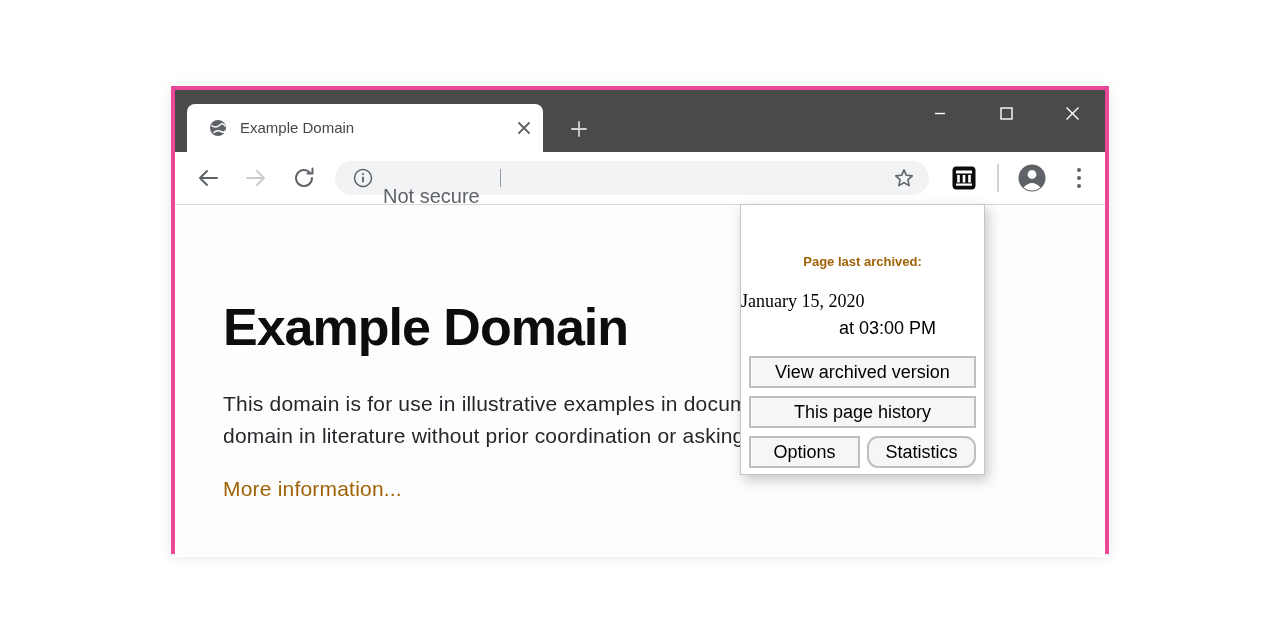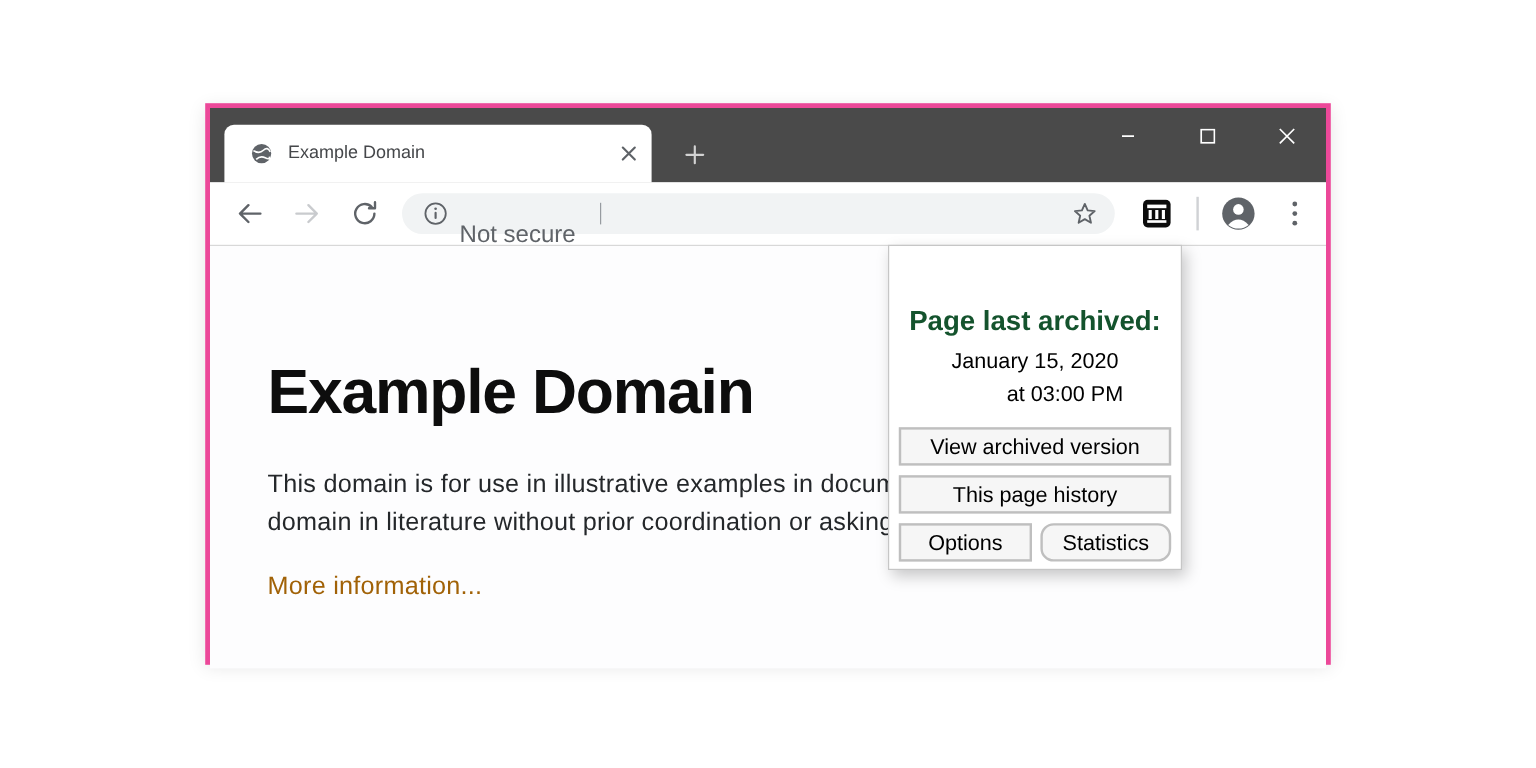--- a/index.html
+++ b/index.html
@@ -95,23 +95,23 @@
     display: flex; align-items: center; justify-content: center;
     cursor: pointer; white-space: nowrap;
   }
   .btn-archive { left: 8px; top: 7px; width: 227px; }
   .btn-view-archived { left: 8px; top: 151px; width: 227px; }
   .btn-view-history { left: 8px; top: 191px; width: 227px; }
   .btn-options { left: 8px; top: 231px; width: 111px; }
   .btn-statistics { left: 126px; top: 231px; width: 109px; border-radius: 11px; }
   .popup-label {
     position: absolute; left: 0; top: 49px; width: 100%;
-    text-align: center; font-weight: bold; font-size: 23px; color: #14532d;
-  }
-  .popup-date { position: absolute; left: 0; top: 86px; width: 100%; text-align: center; color: #000000; }
+    text-align: center; font-weight: bold; font-size: 13px; color: #a16207;
+  }
+  .popup-date { position: absolute; left: 0; top: 86px; width: 100%; text-align: left; color: #000000; font-family: Liberation Serif, serif; }
   .popup-time { position: absolute; left: 0; top: 113px; width: 100%; text-align: center; color: #000000; margin-left: 25px; }
 </style>
 </head>
 <body>
 
 <div class="canvas">
   <div class="browser-window">
 
     <div class="tabstrip">
       <div class="tab">

